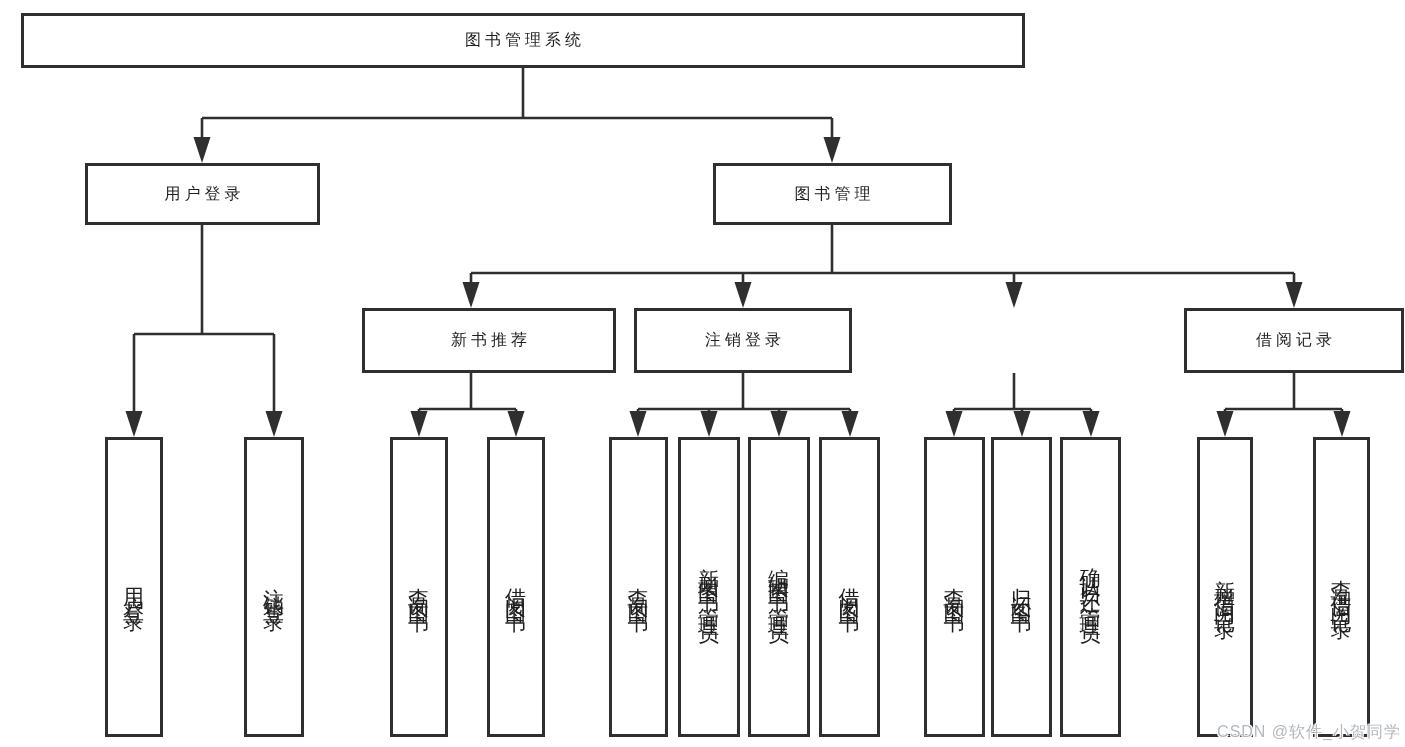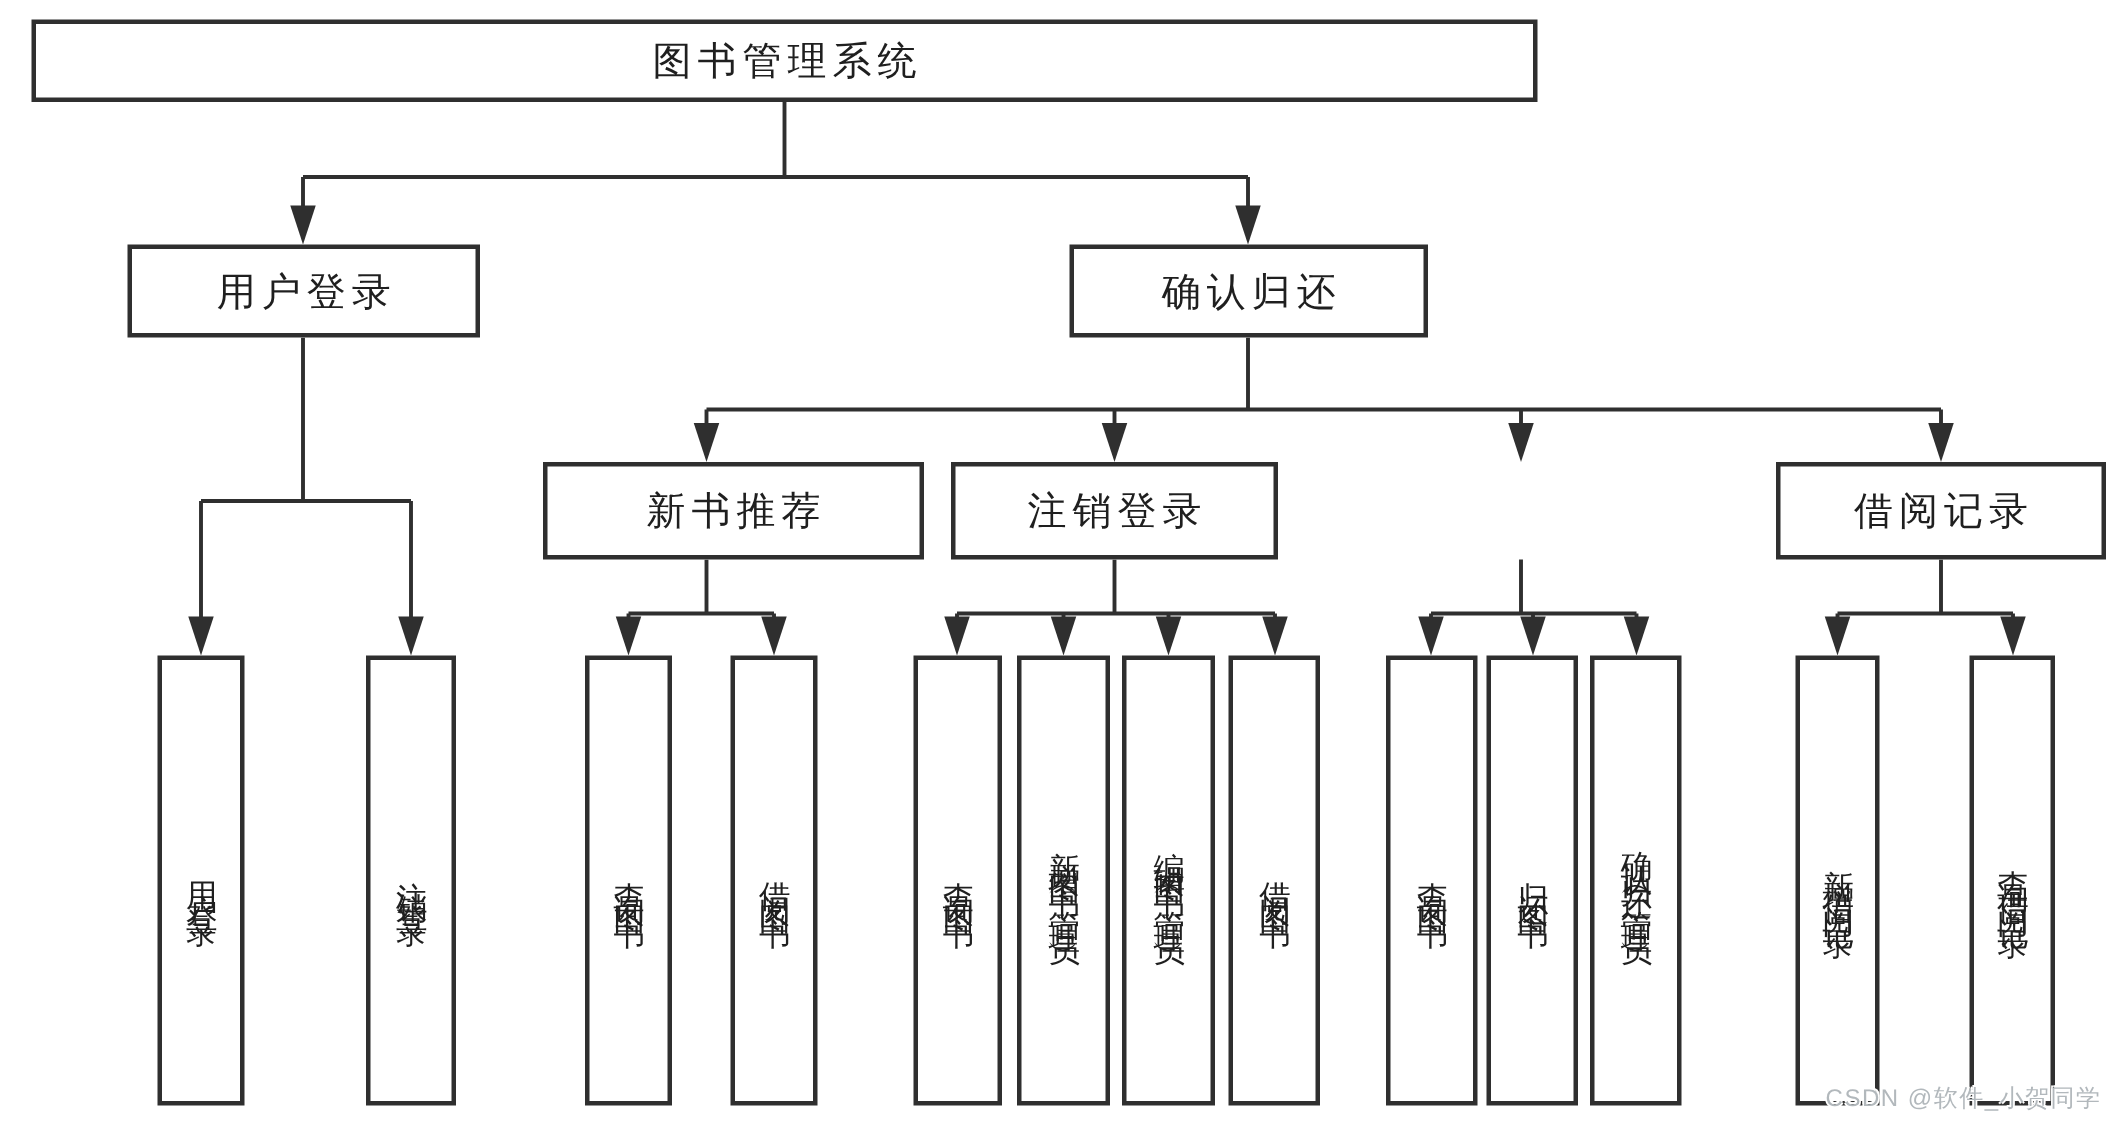--- a/index.html
+++ b/index.html
@@ -21,21 +21,21 @@
   .wires path{stroke:var(--line);stroke-width:2.6;fill:none;}
   .wires polygon{fill:var(--line);stroke:none;}
   .node{
     position:absolute;
     border:3px solid var(--line);
     background:#fff;
     display:flex;align-items:center;justify-content:center;
     box-sizing:border-box;
   }
   .hlabel{
-    font-size:26px;letter-spacing:4px;text-indent:4px;
+    font-size:16px;letter-spacing:4px;text-indent:4px;
     white-space:nowrap;color:var(--text);
   }
   .vnode span{
     writing-mode:vertical-rl;
     text-orientation:mixed;
     font-size:21px;
     letter-spacing:8px;
     line-height:1;
     color:var(--text);
   }
@@ -117,21 +117,21 @@
   </svg>
 
   <div class="node" style="left:21px;top:13px;width:1004px;height:55px;">
     <span class="hlabel">图书管理系统</span>
   </div>
 
   <div class="node" style="left:85px;top:163px;width:235px;height:62px;">
     <span class="hlabel">用户登录</span>
   </div>
   <div class="node" style="left:713px;top:163px;width:239px;height:62px;">
-    <span class="hlabel">确认归还</span>
+    <span class="hlabel">图书管理</span>
   </div>
 
   <div class="node" style="left:362px;top:308px;width:254px;height:65px;">
     <span class="hlabel">新书推荐</span>
   </div>
   <div class="node" style="left:634px;top:308px;width:218px;height:65px;">
     <span class="hlabel">注销登录</span>
   </div>
   <div class="node" style="left:1184px;top:308px;width:220px;height:65px;">
     <span class="hlabel">借阅记录</span>

